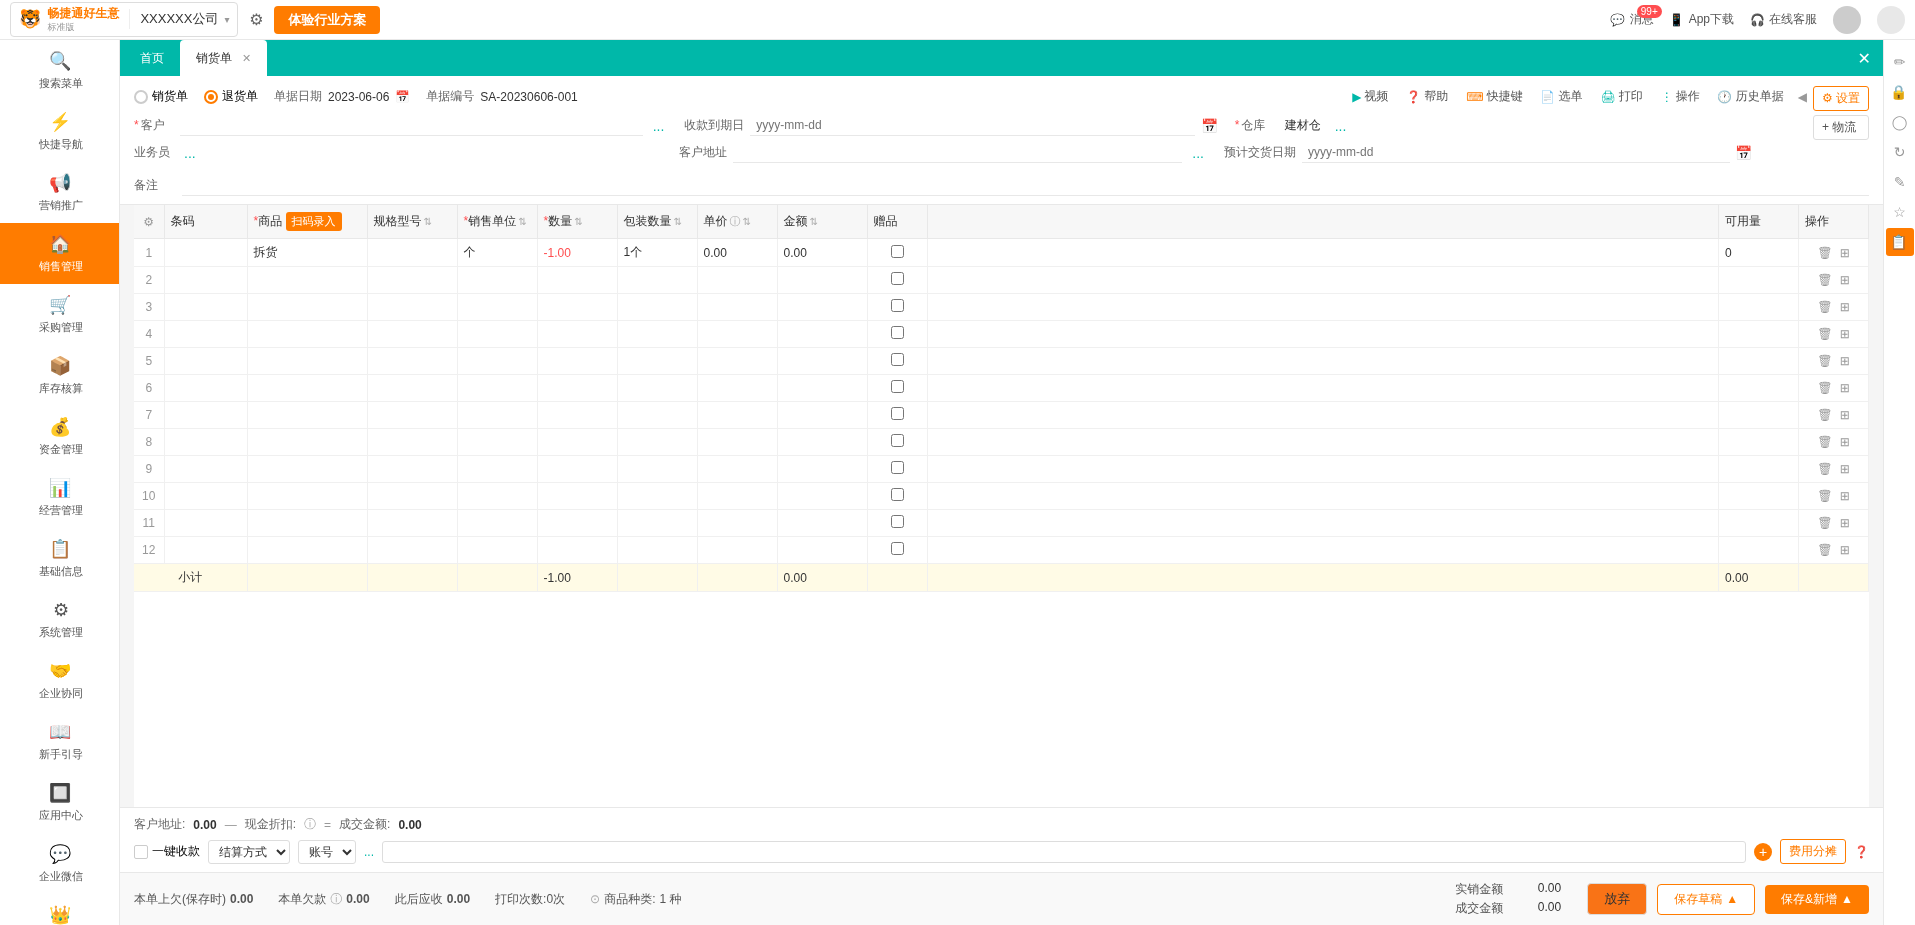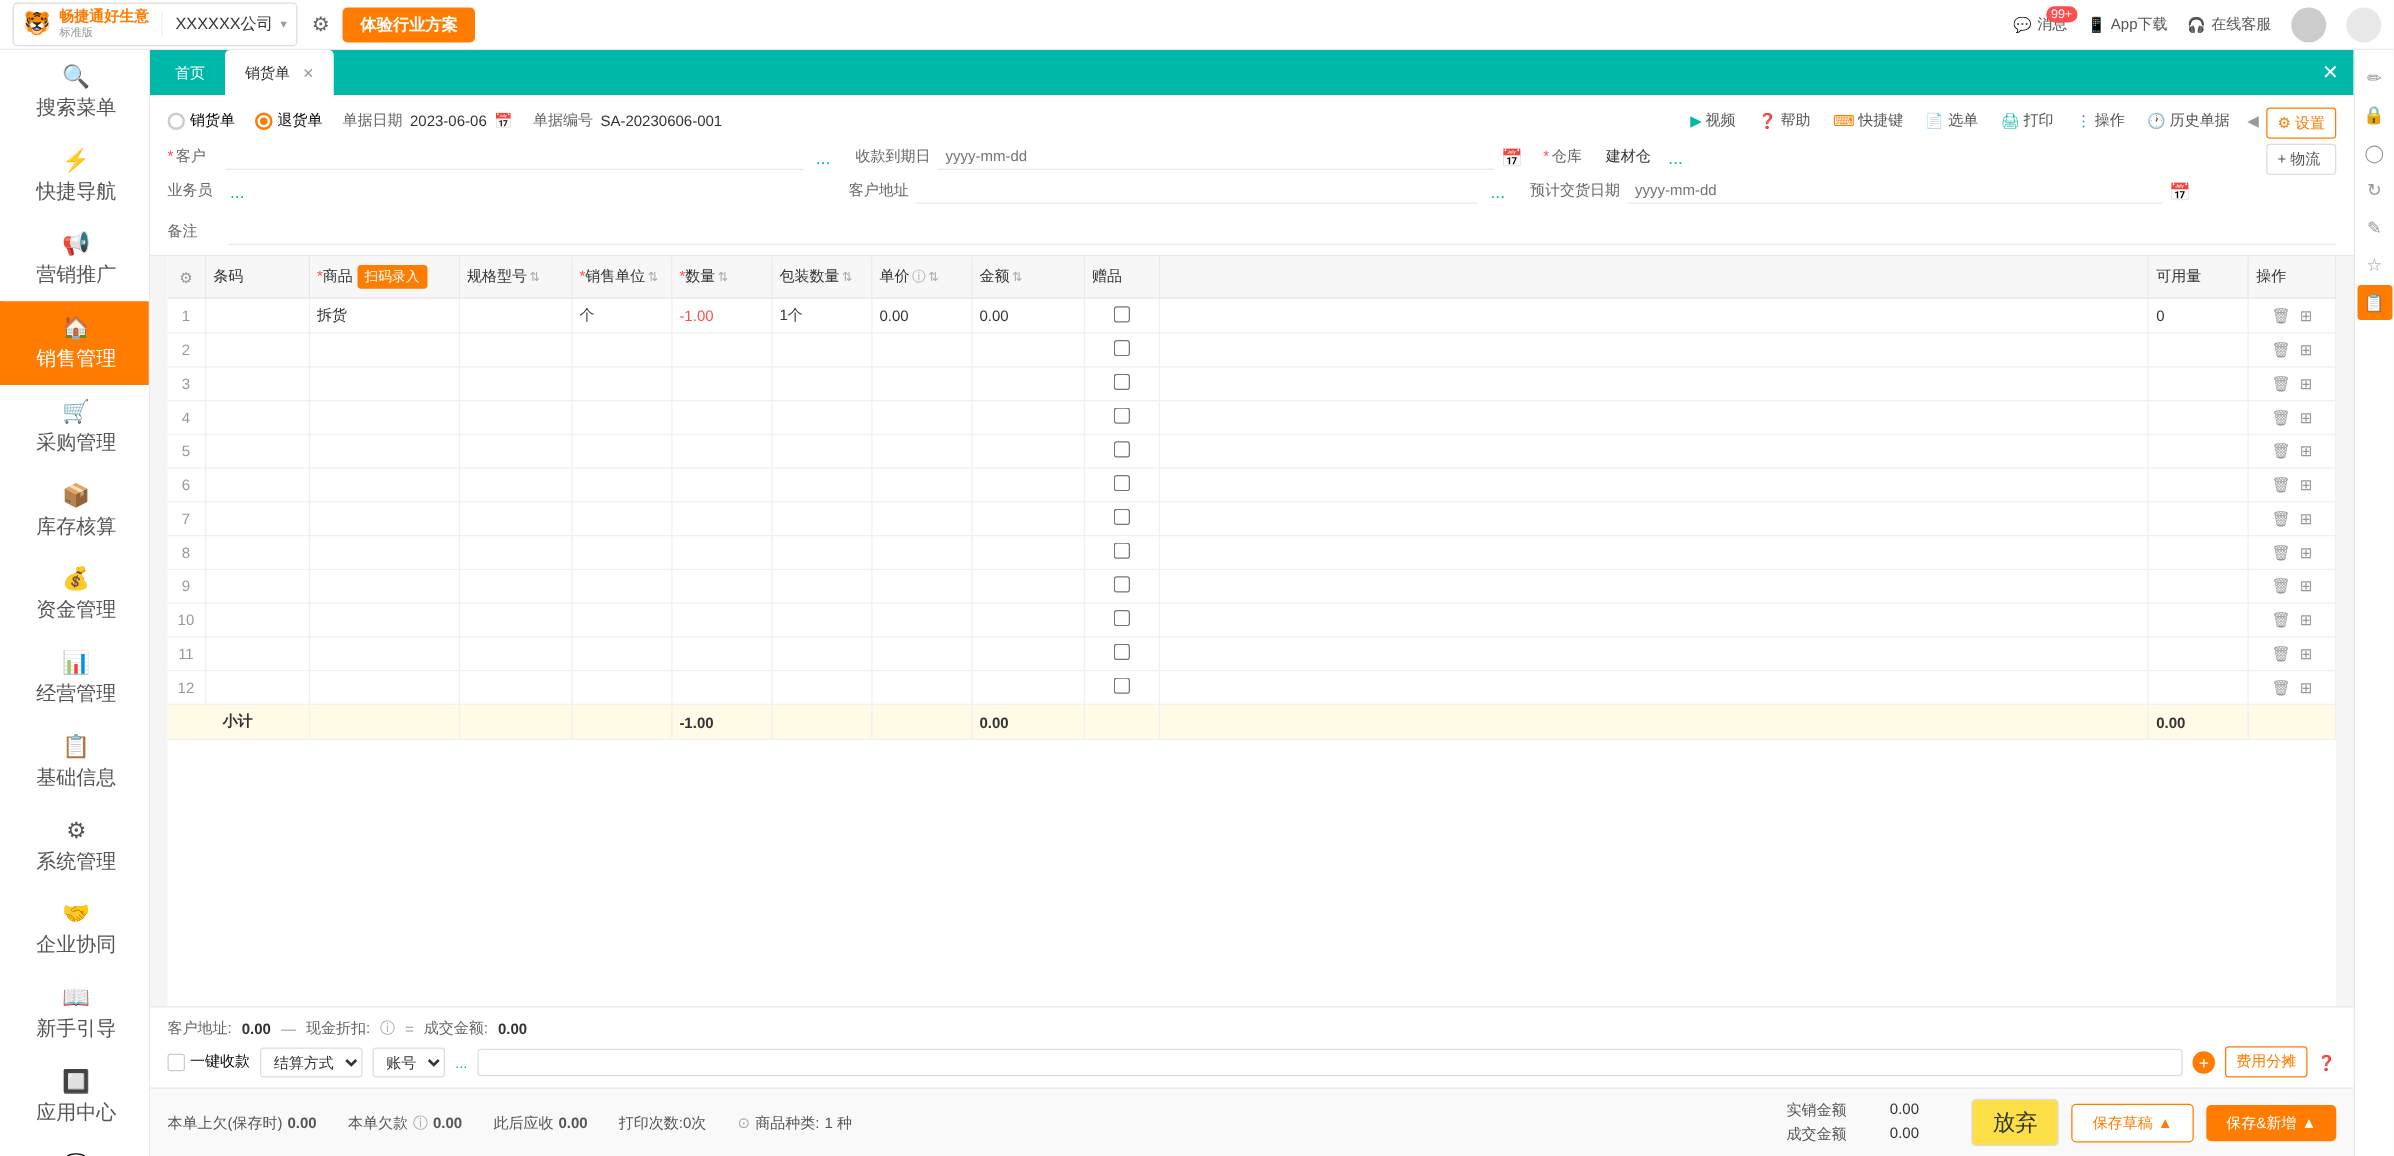--- a/index.html
+++ b/index.html
@@ -96,21 +96,21 @@
       align-items: center;
       padding: 10px 4px;
       cursor: pointer;
       color: #555;
       gap: 4px;
       border-left: 3px solid transparent;
       transition: all 0.2s;
     }
     .sidebar-item.active { background: #ff7c00; color: #fff; border-left-color: #ff7c00; }
     .sidebar-item .icon { font-size: 18px; }
-    .sidebar-item .label { font-size: 16px; text-align: center; }
+    .sidebar-item .label { font-size: 11px; text-align: center; }
 
     
     .main-content {
       flex: 1;
       display: flex;
       flex-direction: column;
       overflow: hidden;
       background: #f5f5f5;
     }
 
@@ -232,21 +232,21 @@
       padding: 5px 6px;
       border-bottom: 1px solid #f0f0f0;
       border-right: 1px solid #f0f0f0;
       color: #333;
     }
     .row-num { color: #999; text-align: center; width: 28px; }
     .subtotal-row {
       background: #fffbe6;
       border-top: 1px solid #e8e8e8;
     }
-    .subtotal-row td { font-weight: bold; color: #333; }
+    .subtotal-row td { font-weight: normal; color: #333; }
     .red-text { color: #ff4d4f; }
     .scan-btn {
       background: #ff7c00;
       color: #fff;
       border: none;
       border-radius: 3px;
       padding: 2px 6px;
       cursor: pointer;
       font-size: 11px;
     }
@@ -329,27 +329,26 @@
       color: #555;
     }
     .footer-actions {
       margin-left: auto;
       display: flex;
       align-items: center;
       gap: 10px;
     }
     .btn-abandon {
       border: 1px solid #ddd;
-      background: #fde047;
+      background: #f97316;
       color: #333;
       border-radius: 4px;
       padding: 6px 16px;
       cursor: pointer;
-      font-size: 18px;
-      margin-left: 16px;
+      font-size: 13px;
     }
     .btn-draft {
       border: 1px solid #ff7c00;
       background: #fff;
       color: #ff7c00;
       border-radius: 4px;
       padding: 6px 16px;
       cursor: pointer;
       font-size: 13px;
       display: flex; align-items: center; gap: 4px;

